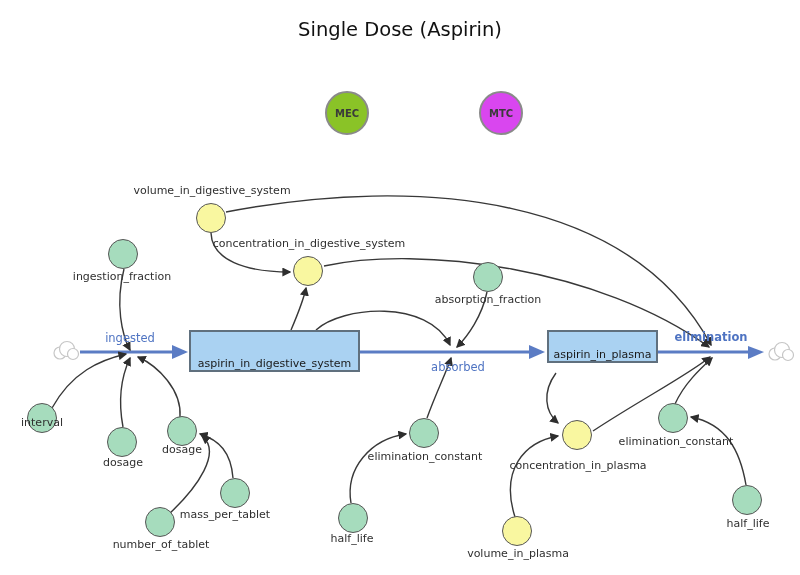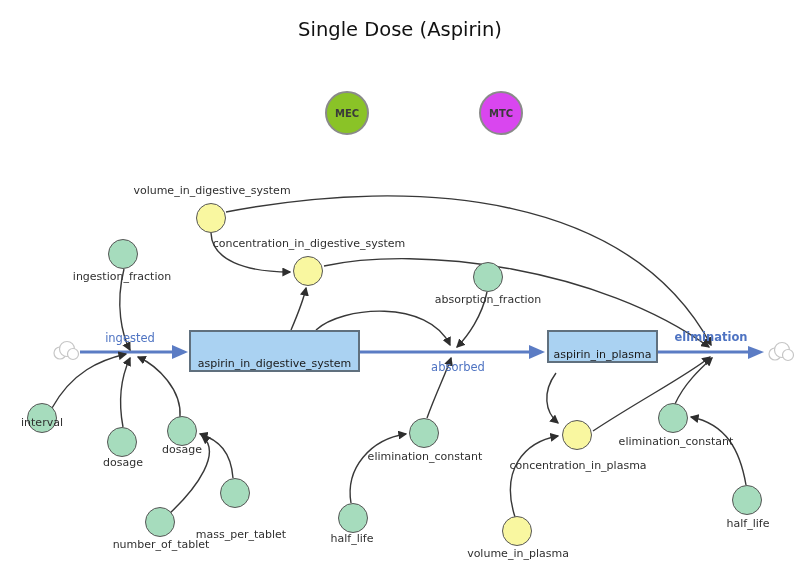--- a/index.html
+++ b/index.html
@@ -120,21 +120,21 @@
   <div class="node green" style="left:658px;top:403px;"></div>
   <div class="node green" style="left:732px;top:485px;"></div>
 
   <span class="lbl" style="left:212px;top:184px;">volume_in_digestive_system</span>
   <span class="lbl" style="left:309px;top:237px;">concentration_in_digestive_system</span>
   <span class="lbl" style="left:122px;top:270px;">ingestion_fraction</span>
   <span class="lbl" style="left:488px;top:293px;">absorption_fraction</span>
   <span class="lbl" style="left:42px;top:416px;">interval</span>
   <span class="lbl" style="left:123px;top:456px;">dosage</span>
   <span class="lbl" style="left:182px;top:443px;">dosage</span>
-  <span class="lbl" style="left:241px;top:508px;margin-top:20px;">mass_per_tablet</span>
+  <span class="lbl" style="left:225px;top:508px;">mass_per_tablet</span>
   <span class="lbl" style="left:161px;top:538px;">number_of_tablet</span>
   <span class="lbl" style="left:425px;top:450px;">elimination_constant</span>
   <span class="lbl" style="left:352px;top:532px;">half_life</span>
   <span class="lbl" style="left:578px;top:451px;margin-top:8px;">concentration_in_plasma</span>
   <span class="lbl" style="left:518px;top:547px;">volume_in_plasma</span>
   <span class="lbl" style="left:676px;top:435px;">elimination_constant</span>
   <span class="lbl" style="left:748px;top:517px;">half_life</span>
 
 </div>
 

